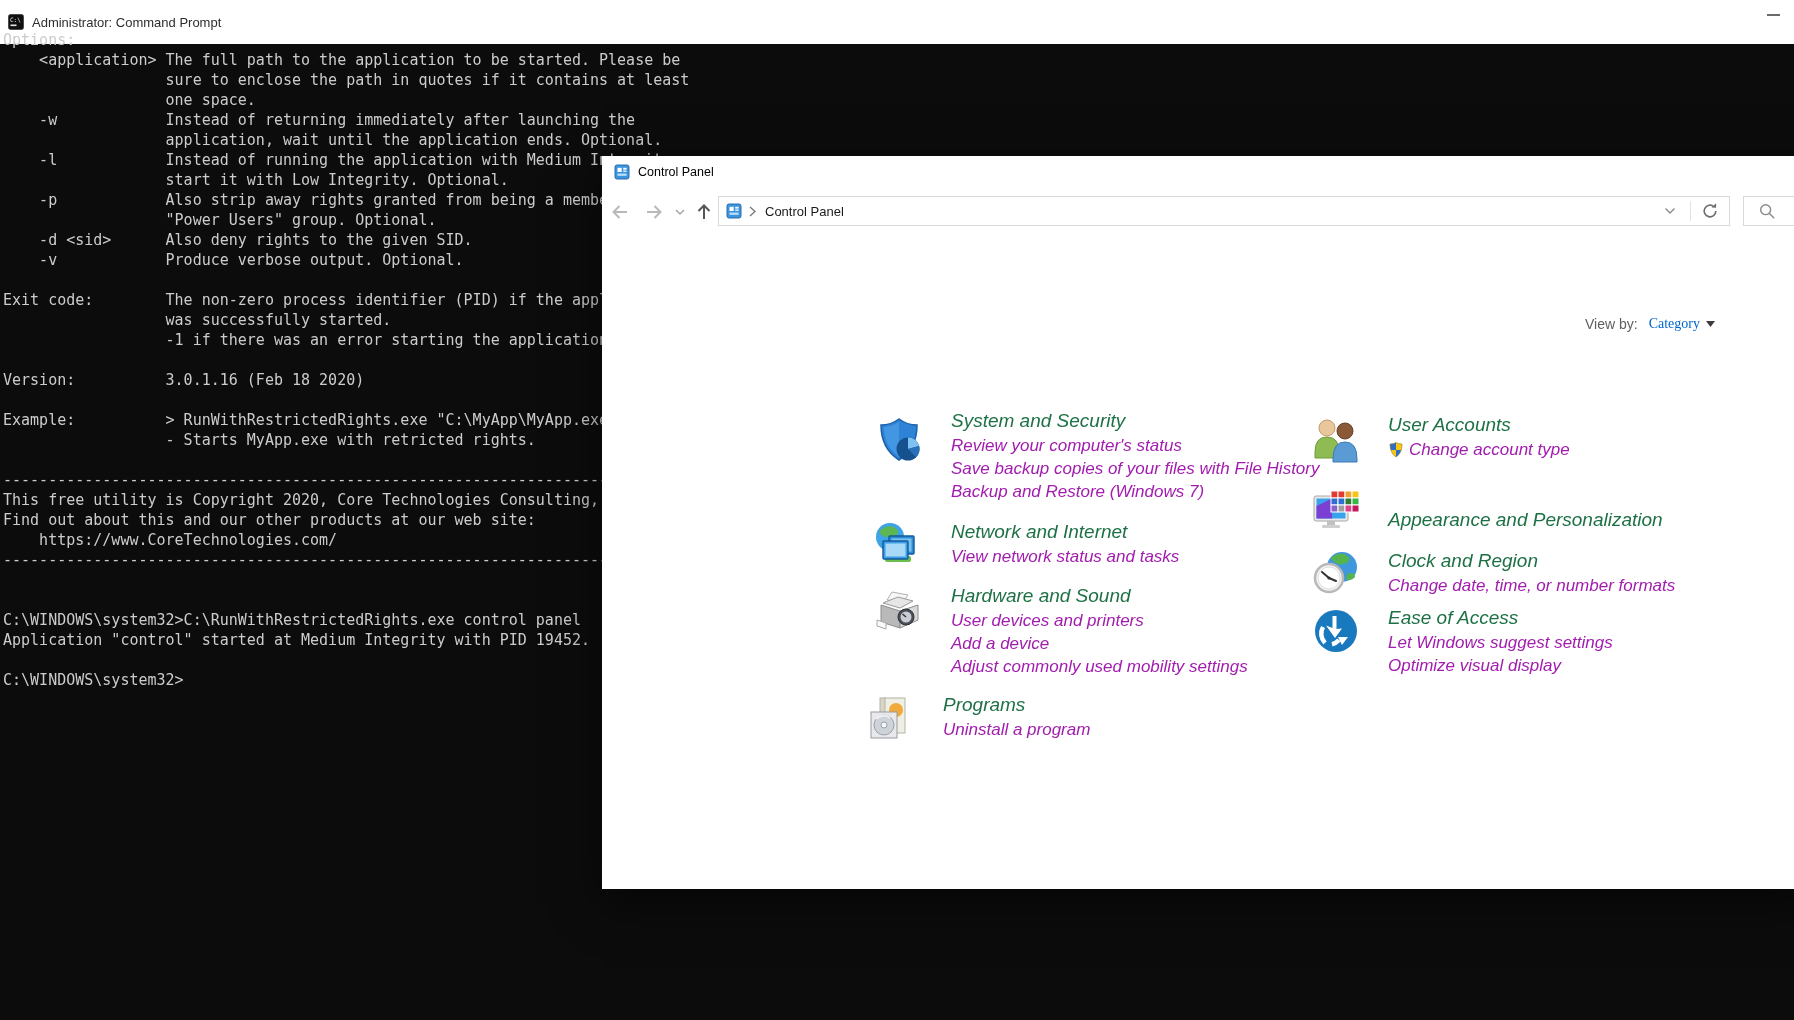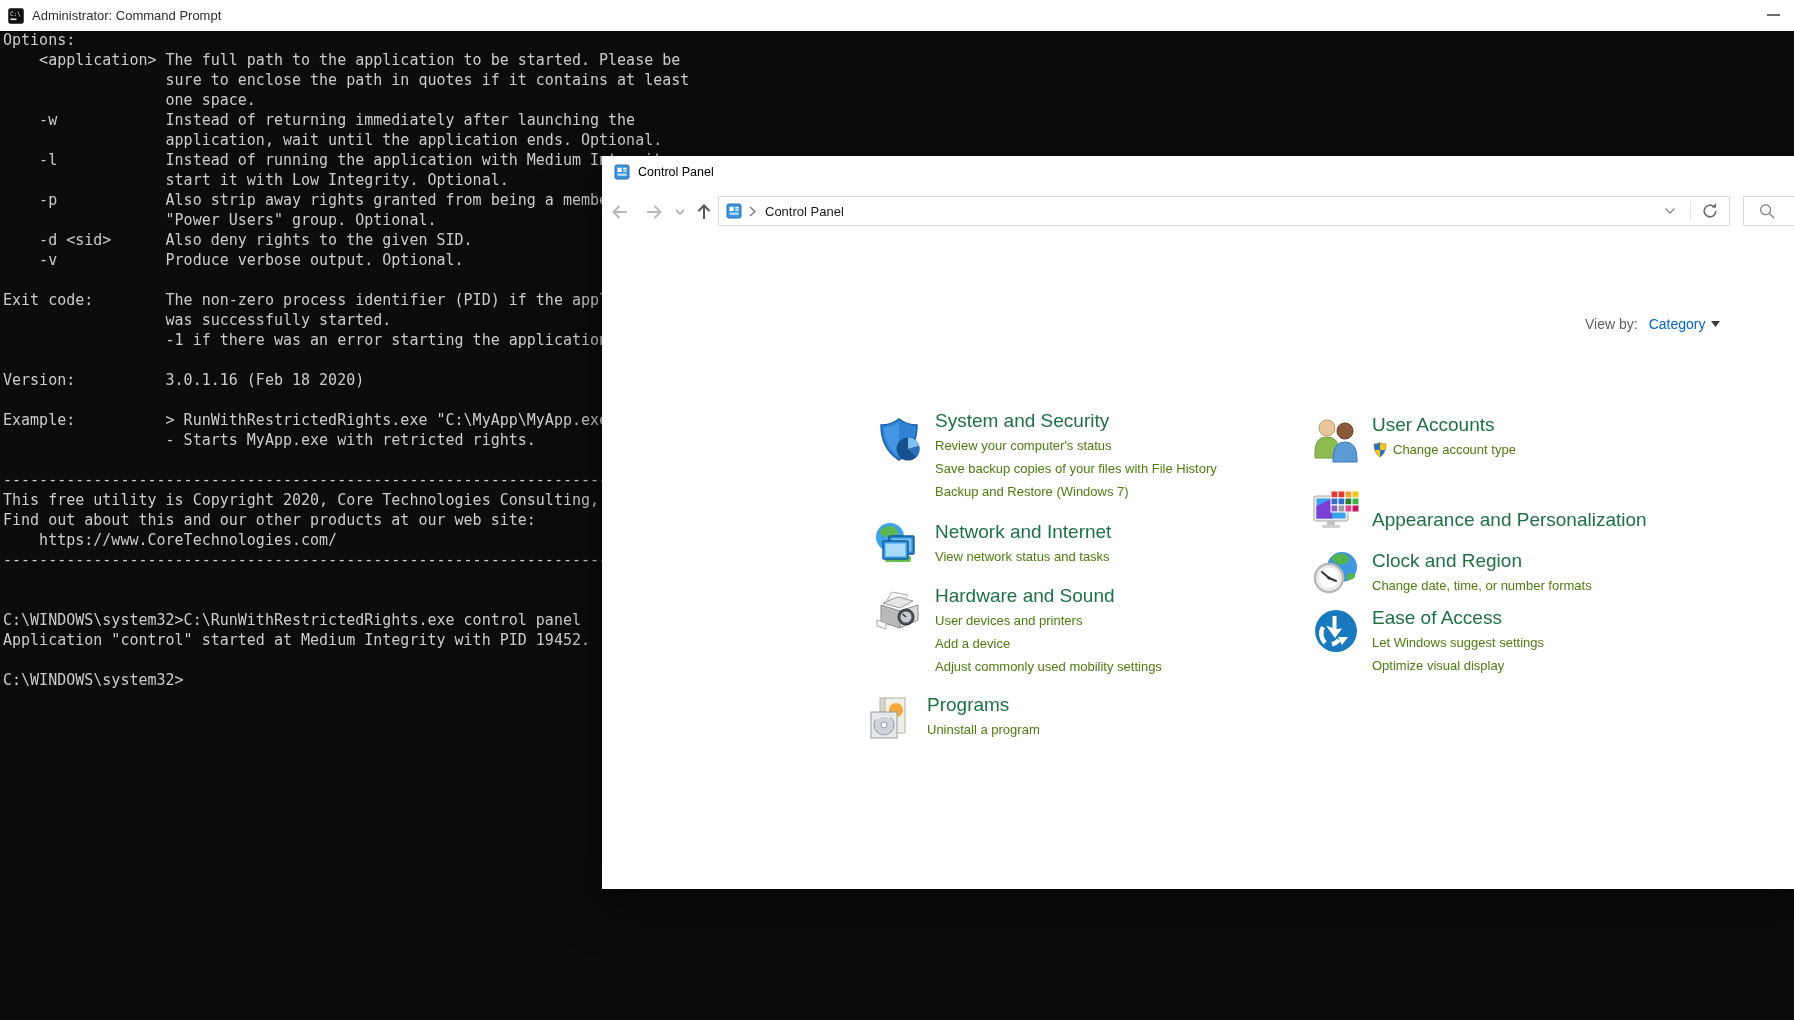--- a/index.html
+++ b/index.html
@@ -1,20 +1,20 @@
 <!DOCTYPE html>
 <html><head>
 <meta charset="utf-8">
 <style>
   * { margin:0; padding:0; box-sizing:border-box; }
   html,body { width:1794px; height:1020px; }
   body { position:relative; overflow:hidden; background:#0c0c0c; font-family:"Liberation Sans", sans-serif; }
 
   
-  .con-titlebar { position:absolute; left:0; top:0; width:1794px; height:31px; background:#ffffff; display:flex; align-items:center; }
+  .con-titlebar { position:absolute; left:0; top:0; width:1794px; height:44px; background:#ffffff; display:flex; align-items:center; }
   .con-icon { width:16px; height:16px; margin-left:8px; flex:0 0 auto; }
   .con-title { margin-left:8px; font-size:13px; color:#2e2e2e; }
   .con-min { position:absolute; right:14px; top:14px; width:13px; height:2px; background:#6b6b6b; }
   .con-pre { position:absolute; left:3px; top:30px; right:0; bottom:0;
              font-family:"DejaVu Sans Mono", monospace; font-size:15px; line-height:20px;
              color:#cccccc; white-space:pre; overflow:hidden; }
 
   
   .cp-win { position:absolute; left:602px; top:156px; width:1210px; height:733px; background:#ffffff;
             box-shadow:0 14px 44px rgba(0,0,0,0.55); }
@@ -31,27 +31,27 @@
   .addr-dd  { position:absolute; right:40px; top:0; width:38px; height:28px; display:flex; align-items:center; justify-content:center; }
   .addr-sep { position:absolute; right:38px; top:4px; width:1px; height:20px; background:#e3e3e3; }
   .addr-refresh { position:absolute; right:2px; top:0; width:34px; height:28px; display:flex; align-items:center; justify-content:center; }
   .search-box { position:absolute; left:1141px; top:8px; width:100px; height:30px; border:1px solid #d9d9d9; background:#fff; }
   .search-ico { position:absolute; left:14px; top:5px; }
 
   .cp-content { position:absolute; left:0; top:80px; right:0; bottom:0; background:#fff; }
   .cp-heading { position:absolute; left:264px; top:25px; font-size:23px; font-weight:300; color:#2b579a; letter-spacing:0.2px; }
   .viewby { position:absolute; left:983px; top:32px; display:flex; align-items:center; font-size:14px;margin-top:48px; }
   .viewby-label { color:#5f5f5f; }
-  .viewby-link { color:#0066cc; margin-left:11px; display:flex; align-items:center; cursor:pointer; }
+  .viewby-link { color:#0066cc; margin-left:11px; display:flex; align-items:center; cursor:pointer;font-family:Liberation Serif, serif; }
   .viewby-arrow { margin-left:6px; }
 
-  .category { position:absolute; display:flex; gap:12px; align-items:flex-start; }
+  .category { position:absolute; display:flex; gap:28px; align-items:flex-start;font-style:italic; }
   .cat-icon { width:48px; height:48px; flex:0 0 auto; cursor:pointer; }
   .cat-title { display:block; font-size:19px; line-height:24px; color:#1e7145; text-decoration:none; cursor:pointer; margin-bottom:1px; }
-  .cat-link  { display:flex; align-items:center; font-size:13px; line-height:23px; color:#4d7c0f; text-decoration:none; cursor:pointer; }
+  .cat-link  { display:flex; align-items:center; font-size:17px; line-height:23px; color:#a21caf; text-decoration:none; cursor:pointer; }
   .uac { width:16px; height:16px; margin-right:5px; flex:0 0 auto; display:inline-block; }
 
   svg { display:block; }
 </style>
 </head>
 <body>
 
 <div class="con-titlebar">
   <span class="con-icon">
     <svg viewBox="0 0 16 16" width="16" height="16">

